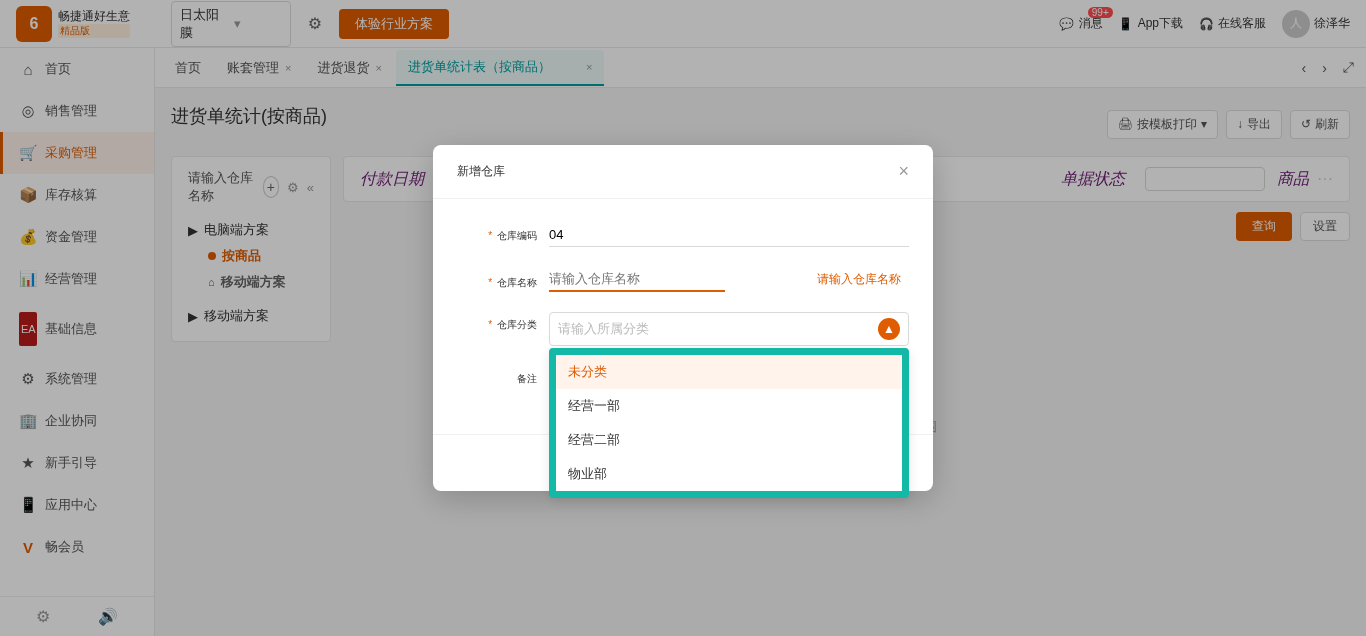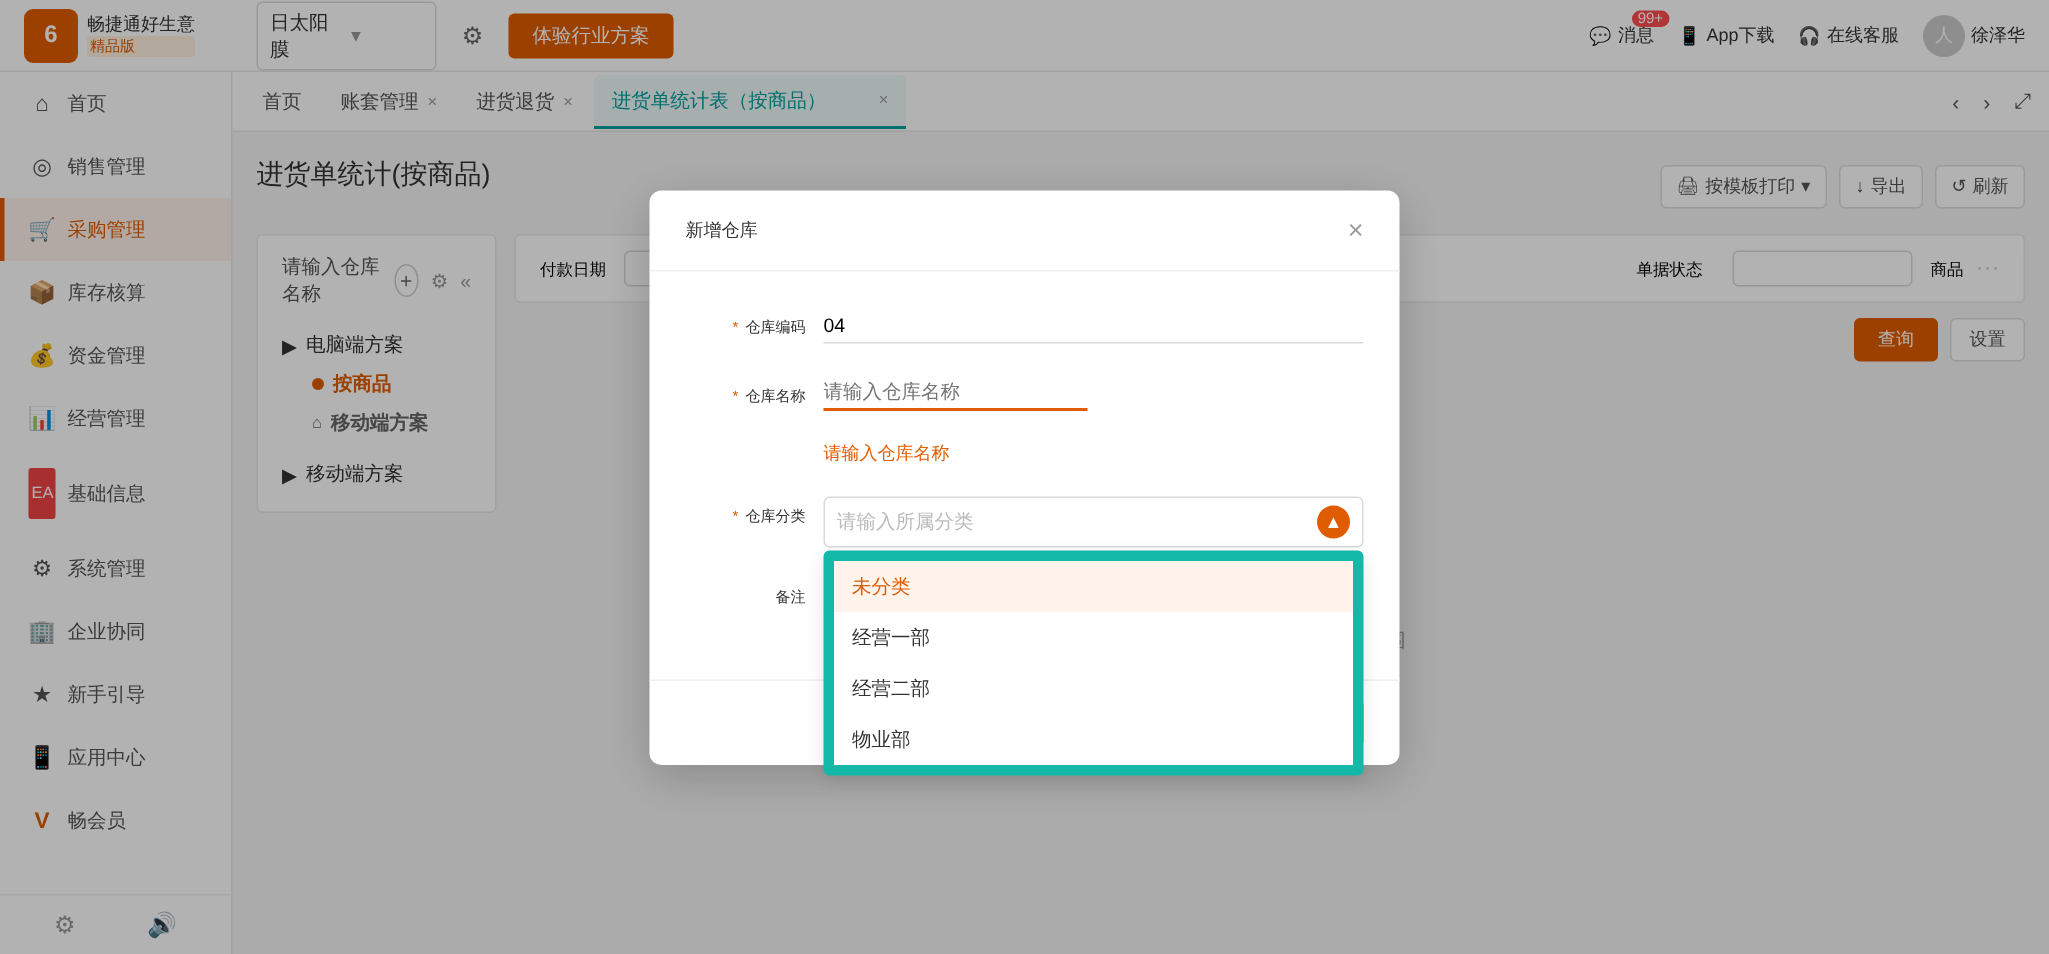--- a/index.html
+++ b/index.html
@@ -336,21 +336,21 @@
       font-size: 13px;
       cursor: pointer;
     }
 
     .content-inner {
       display: flex;
       gap: 12px;
     }
     .filter-panel { width: 160px; flex-shrink: 0; }
     .main-panel { flex: 1; }
-    .query-label { font-size: 11px; color: #000000; }
+    .query-label { font-size: 16px; color: #701a75; font-style: italic; }
     .query-input {
       border: 1px solid #d9d9d9;
       border-radius: 4px;
       padding: 4px 8px;
       font-size: 12px;
       width: 140px;
     }
     .query-select {
       border: 1px solid #d9d9d9;
       border-radius: 4px;
@@ -453,21 +453,21 @@
     </div>
     <div class="sidebar-item">
       <span class="sidebar-icon">💰</span>
       <span>资金管理</span>
     </div>
     <div class="sidebar-item">
       <span class="sidebar-icon">📊</span>
       <span>经营管理</span>
     </div>
     <div class="sidebar-item">
-      <span class="sidebar-icon" style="font-size:11px;background:#ef4444;color:#fff;border-radius:2px;padding:11px 2px;">EA</span>
+      <span class="sidebar-icon" style="font-size:11px;background:#b91c1c;color:#fff;border-radius:2px;padding:11px 2px;">EA</span>
       <span>基础信息</span>
     </div>
     <div class="sidebar-item">
       <span class="sidebar-icon">⚙</span>
       <span>系统管理</span>
     </div>
     <div class="sidebar-item">
       <span class="sidebar-icon">🏢</span>
       <span>企业协同</span>
     </div>
@@ -615,21 +615,21 @@
     <div class="modal-body">
 
       <div class="form-row">
         <div class="form-label">
           <span class="required">*</span>
           <span>仓库编码</span>
         </div>
         <input class="form-input" value="04" style="flex: 1 1 0%; border-top: none; border-right: none; border-left: none; border-image: initial; border-bottom: 1px solid rgb(217, 217, 217); padding: 4px 0px; font-size: 13px; outline: none;">
       </div>
 
-      <div class="form-row" style="flex-direction:column; gap:16px;">
+      <div class="form-row" style="flex-direction:row; gap:0;">
         <div style="display:flex; align-items:center; gap:12px;">
           <div class="form-label">
             <span class="required">*</span>
             <span>仓库名称</span>
           </div>
           <input class="form-input error-border" style="flex: 1 1 0%; border-top: none; border-right: none; border-left: none; border-image: initial; border-bottom: 2px solid rgb(224, 92, 0); padding: 4px 0px; font-size: 13px; outline: none;" placeholder="请输入仓库名称">
         </div>
         <div style="padding-left:92px; margin-top:4px;">
           <span class="error-msg">请输入仓库名称</span>
         </div>

